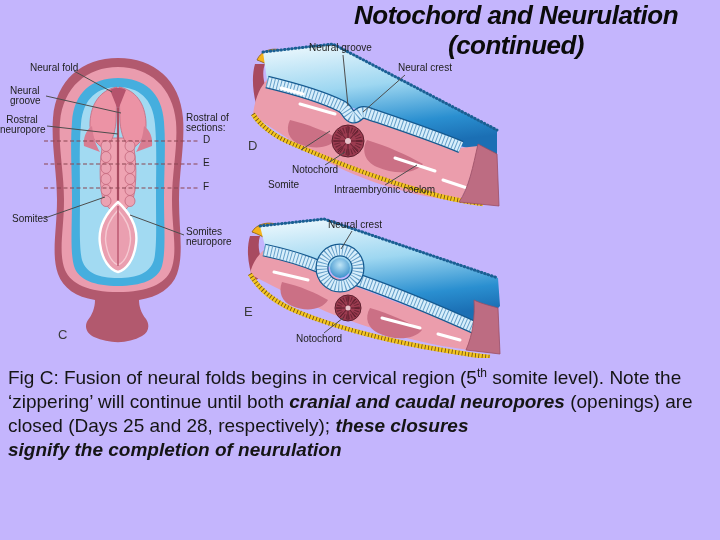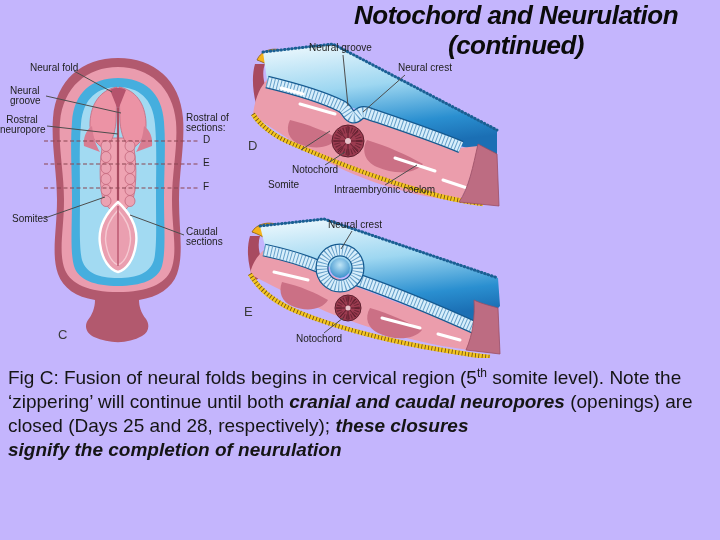--- a/index.html
+++ b/index.html
@@ -132,21 +132,21 @@
       </g>
     </svg>
     <span class="lbl c-neural-fold">Neural fold</span>
     <span class="lbl wrap c-neural-groove">Neural groove</span>
     <span class="lbl wrap c-rostral">Rostral neuropore</span>
     <span class="lbl wrap c-levels">Rostral of sections:</span>
     <span class="lbl c-lvl-d">D</span>
     <span class="lbl c-lvl-e">E</span>
     <span class="lbl c-lvl-f">F</span>
     <span class="lbl c-somites">Somites</span>
-    <span class="lbl wrap c-caudal">Caudal sections</span>
+    <span class="lbl wrap c-caudal">Somites neuropore</span>
     <span class="panel-letter c-letter">C</span>
   </div>
 
   <div class="fig fig-d">
     <svg width="256" height="172" viewBox="0 0 256 172">
       <defs>
         <linearGradient id="gD-sky" x1="0" y1="0" x2="0.25" y2="1">
           <stop offset="0" stop-color="#f2fafe"></stop>
             <stop offset="0.45" stop-color="#9ed7f1"></stop>
           <stop offset="0.8" stop-color="#2a8fd0"></stop>

